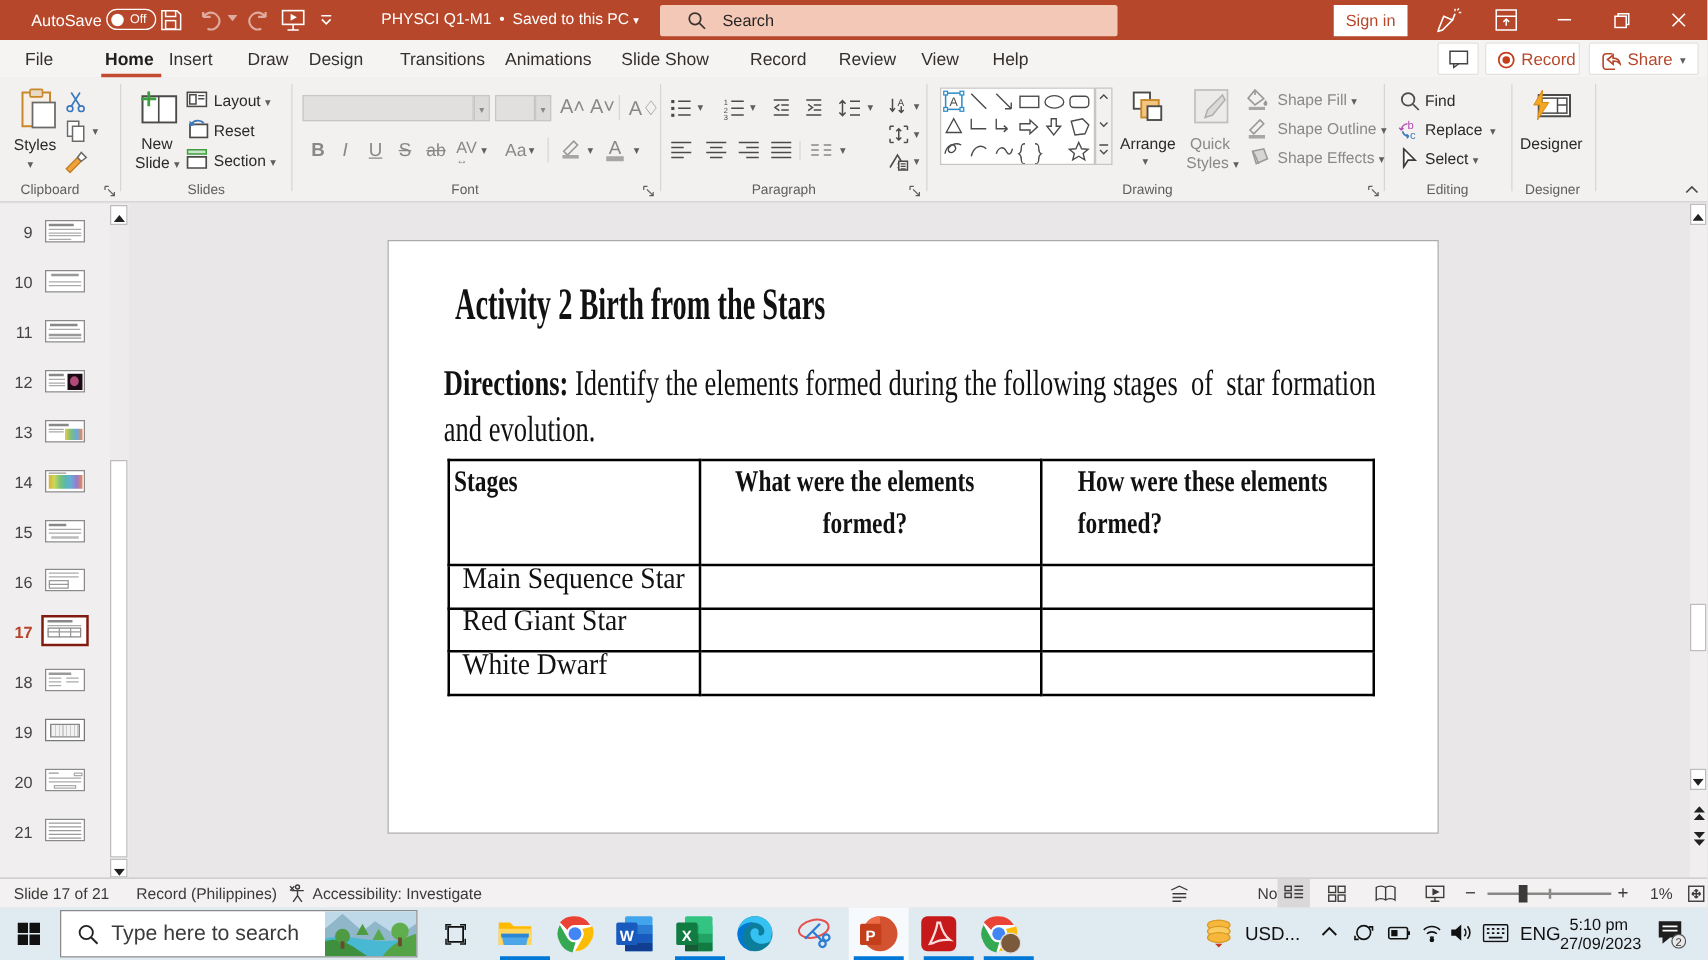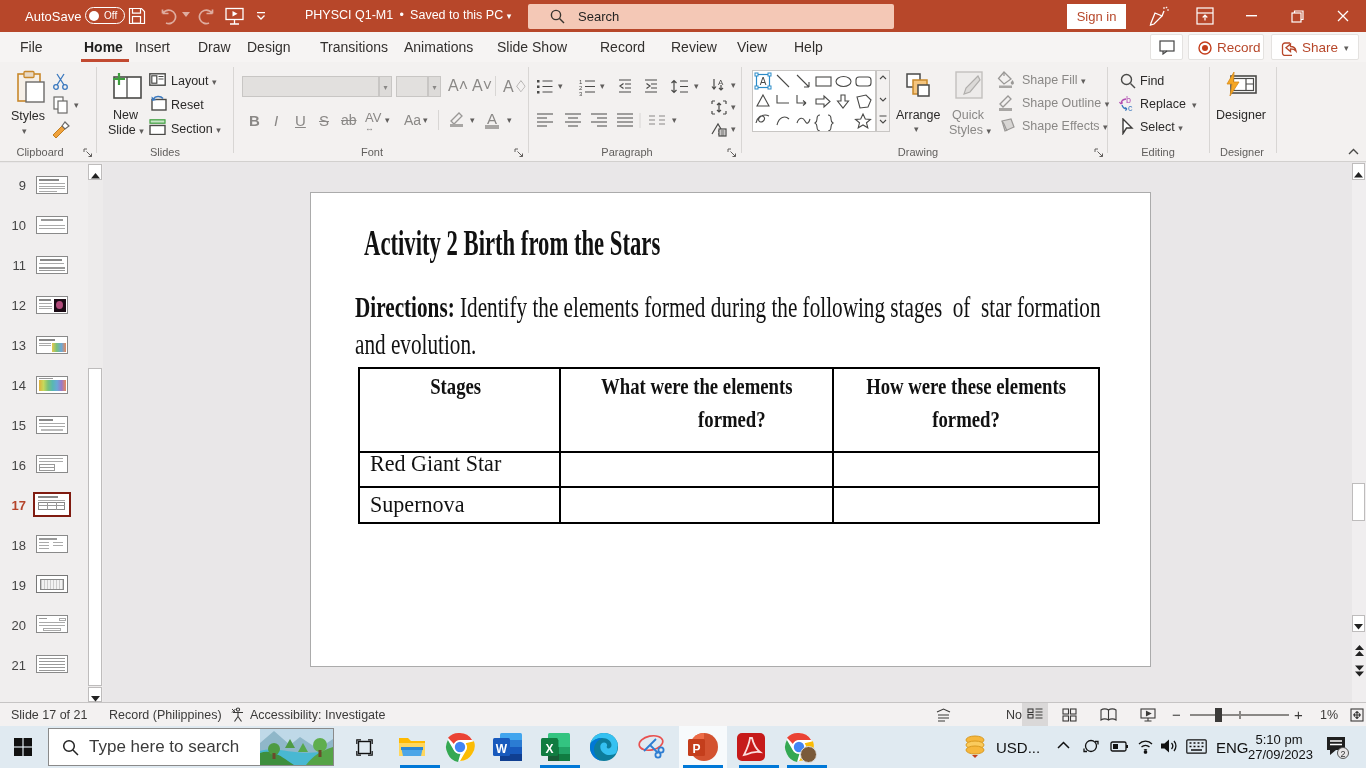--- a/index.html
+++ b/index.html
@@ -41,21 +41,21 @@
 .thumb { position:absolute; left:36px; width:32px; height:18px; background:#fff; border:1px solid #8a8a8a; }
 .tnum { position:absolute; left:0; width:26px; text-align:right; font-size:13px; color:#444; }
 #pscroll { position:absolute; left:88px; top:0; width:15px; height:539px; background:#EDEBEB; }
 #mscroll { position:absolute; left:1352px; top:0; width:14px; height:539px; background:#F0EEEF; }
 .sbtn { position:absolute; background:#fff; border:1px solid #BEBCBC; color:#000; }
 #slide { position:absolute; left:310px; top:29px; width:841px; height:475px; background:#fff; border:1px solid #ABABAB; font-family:"Liberation Serif", serif; color:#111; }
 #stitle { position:absolute; left:53px; top:32px; font-size:36px; font-weight:bold; line-height:1; white-space:nowrap; transform:scaleX(0.63); transform-origin:0 0; }
 #sdir { position:absolute; left:44px; top:96px; font-size:29px; line-height:37px; white-space:nowrap; transform:scaleX(0.731); transform-origin:0 0; }
 #stable { position:absolute; left:47px; top:174px; border-collapse:collapse; table-layout:fixed; width:742px; }
 #stable td { border:2px solid #000; font-size:24px; vertical-align:top; }
-#stable .hd { font-weight:bold; text-align:center; line-height:33px; padding-top:1px; }
+#stable .hd { font-weight:bold; text-align:left; line-height:33px; padding-top:1px; }
 #stable .hd .hdin { display:inline-block; transform:scaleX(0.78); transform-origin:center top; }
 #stable .rw { padding:0 0 0 10px; line-height:24px; }
 #stable .rw .sq { display:inline-block; transform:scaleX(0.92); transform-origin:0 0; white-space:nowrap; position:relative; top:-2.5px; }
 
 
 #statusbar { position:absolute; left:0; top:702px; width:1366px; height:24px; background:#F3F1F1; border-top:1px solid #C6C4C4; font-size:12.5px; color:#3B3A39;text-align:right; }
 
 
 #taskbar { position:absolute; left:0; top:726px; width:1366px; height:42px; background:#E0EAF1; }
 #tsearch { position:absolute; left:48px; top:2px; width:286px; height:38px; background:#fff; border:1px solid #8a8a8a; }
@@ -559,28 +559,33 @@
           <col style="width:273px">
           <col style="width:266px">
         </colgroup>
       <tbody>
           <tr style="height:84px">
         <td class="hd" style="border-top-width:2.5px"><span class="hdin" style="position:relative;left:-4px">Stages</span></td>
         <td class="hd" style="border-top-width:2.5px"><span class="hdin">What were the elements<br><span style="padding-left:90px">formed?</span></span></td>
         <td class="hd" style="border-top-width:2.5px;border-right-width:2.5px"><span class="hdin">How were these elements<br>formed?</span></td>
       </tr>
       <tr style="height:34.5px">
+            <td class="rw"><span class="sq">Main Sequence Star</span></td>
+            <td></td>
+            <td style="border-right-width:2.5px"></td>
+          </tr>
+      <tr style="height:34.5px">
             <td class="rw"><span class="sq">Red Giant Star</span></td>
             <td></td>
             <td style="border-right-width:2.5px"></td>
           </tr>
-      <tr style="height:36px">
-            <td class="rw" style="border-bottom-width:2.5px;padding-top:7px"><span class="sq">Supernova</span></td>
-            <td style="border-bottom-width:2.5px"></td>
-            <td style="border-bottom-width:2.5px;border-right-width:2.5px"></td>
+      <tr style="height:34.5px">
+            <td class="rw"><span class="sq">White Dwarf</span></td>
+            <td></td>
+            <td style="border-right-width:2.5px"></td>
           </tr>
     </tbody>
       </table>
   </div>
 </div>
 
 <div id="statusbar">
   <div class="abs" style="left:11px;top:5px">Slide 17 of 21</div>
   <div class="abs" style="left:109px;top:5px">Record (Philippines)</div>
   <svg class="abs" style="left:230px;top:4px" width="16" height="16" viewBox="0 0 16 16" fill="none" stroke="#3B3A39" stroke-width="1.1">

